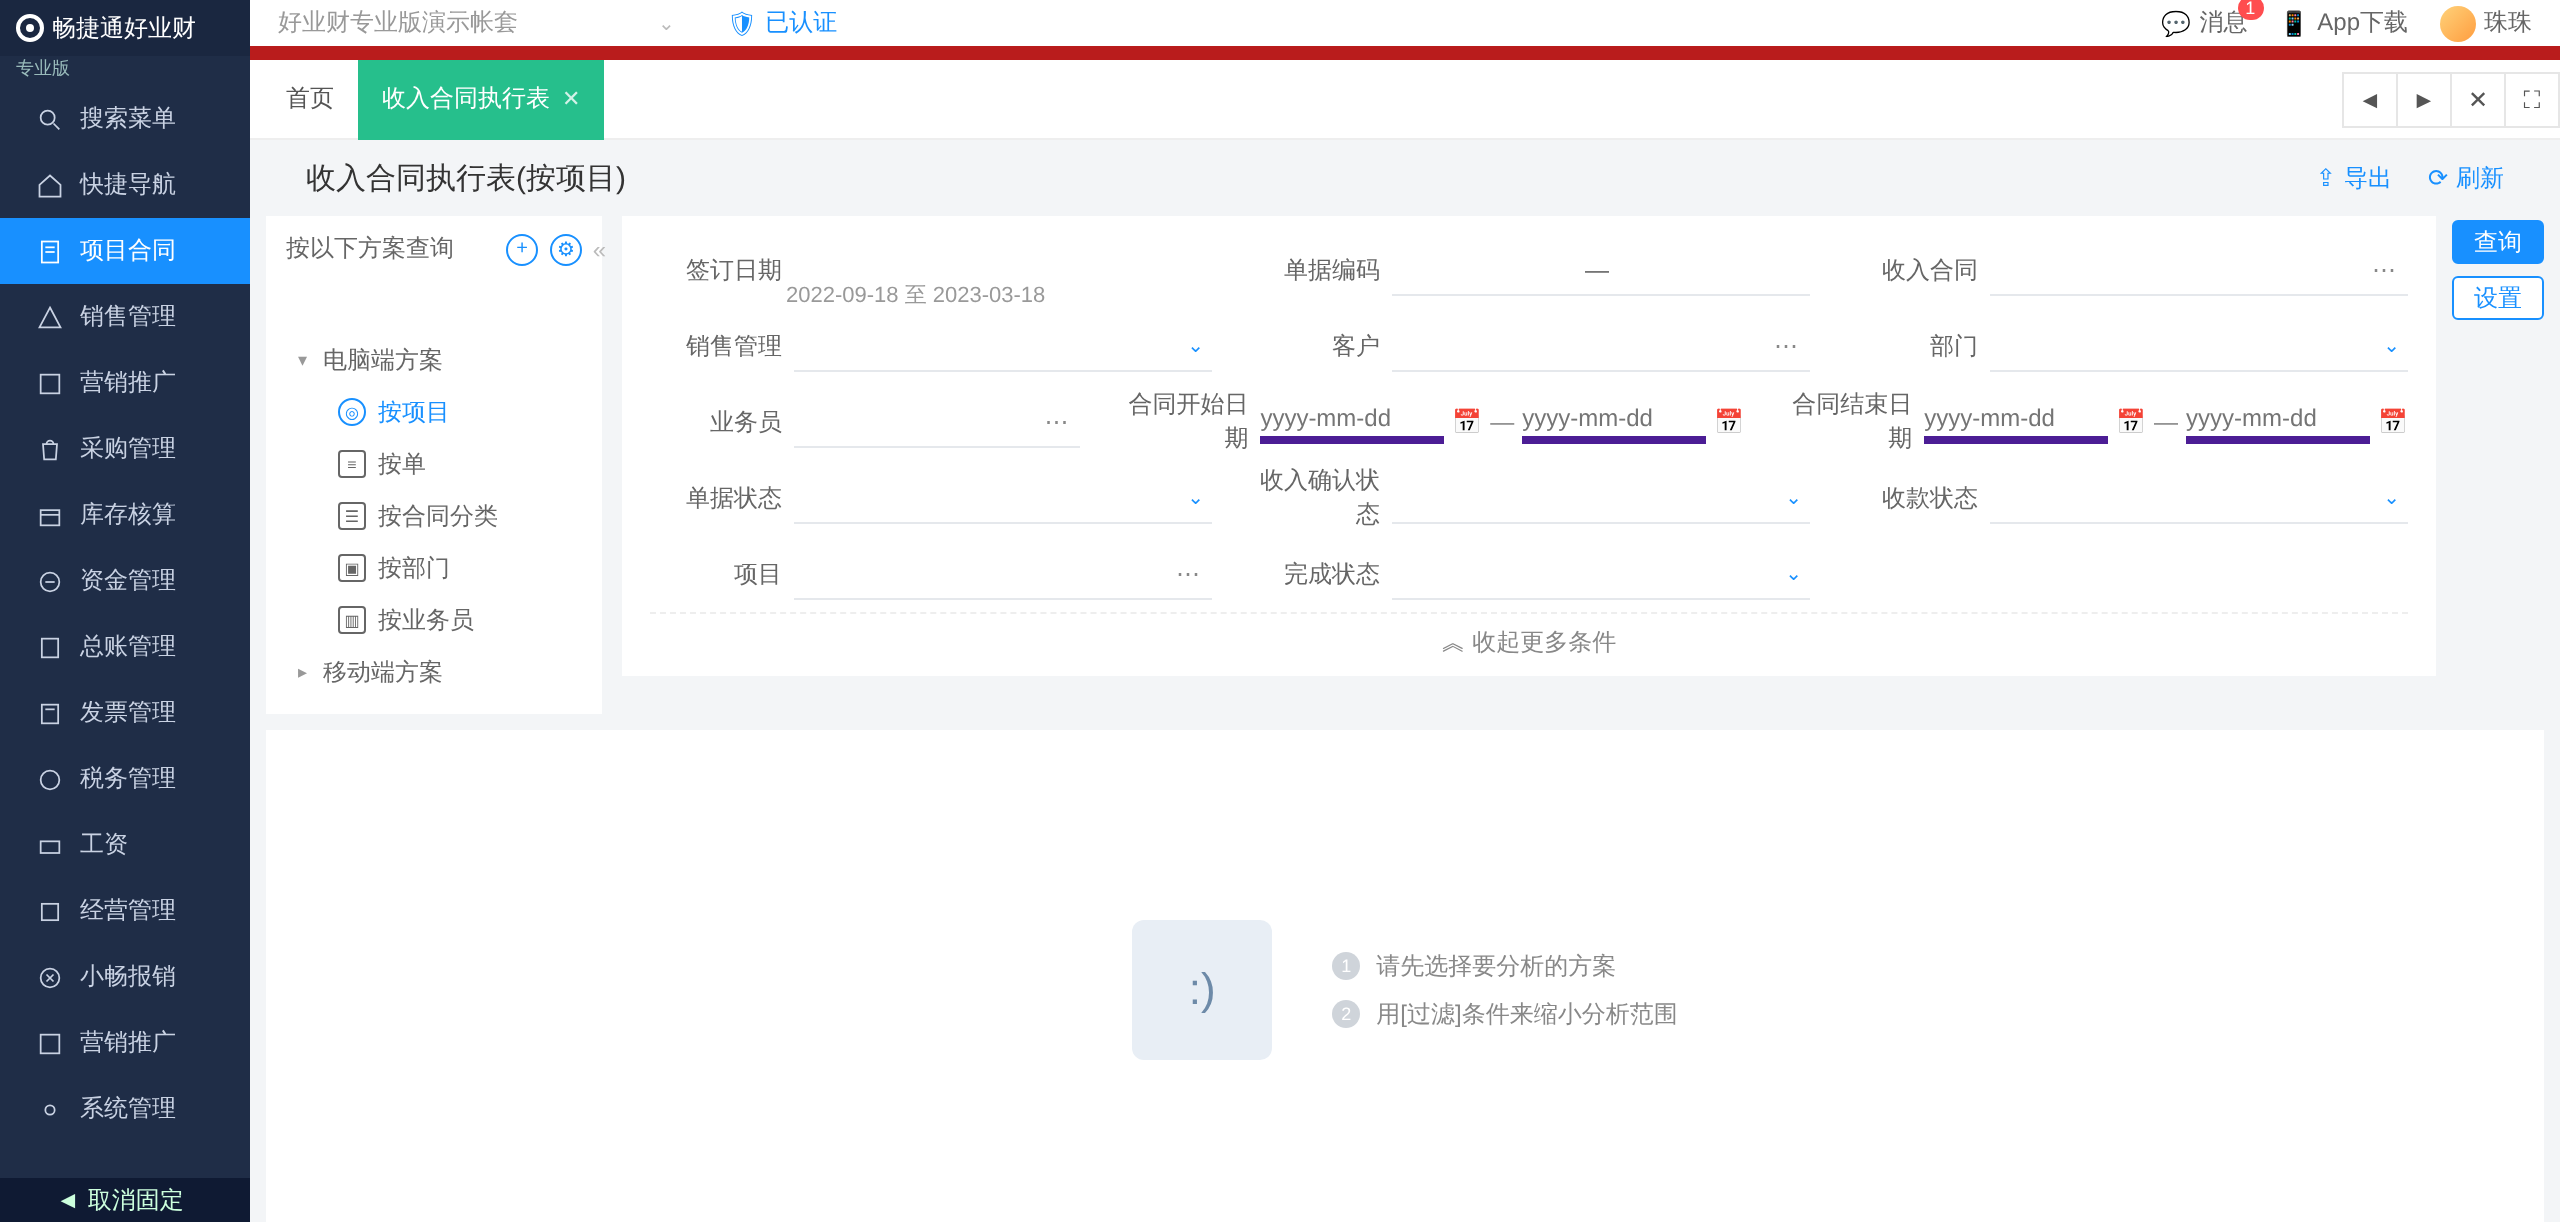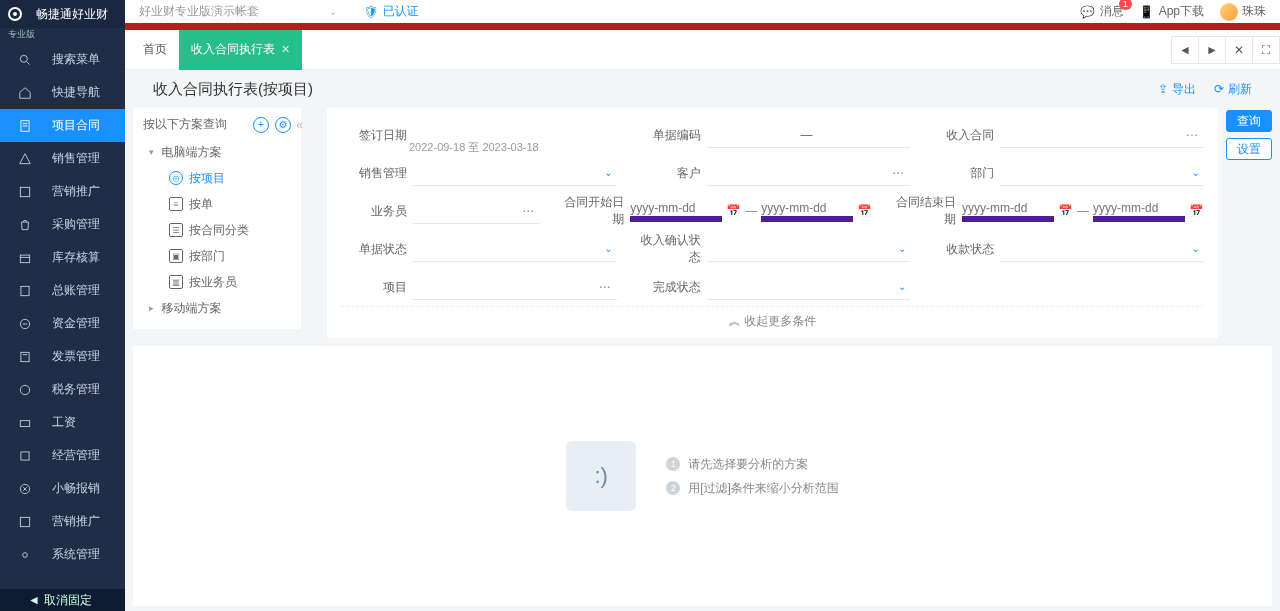--- a/index.html
+++ b/index.html
@@ -1,25 +1,25 @@
 <!DOCTYPE html>
 <html><head>
   <meta charset="utf-8">
   <style>
     * { box-sizing: border-box; margin: 0; padding: 0; font-family: "Microsoft YaHei", Arial, sans-serif; }
     body { width: 1280px; height: 611px; background: #fff; font-size: 12px; color: #333; overflow: hidden; position: relative; }
     
     
     .sidebar { position: absolute; left: 0; top: 0; width: 125px; height: 100%; background: #1f2d47; color: #c9d2e3; display: flex; flex-direction: column; }
-    .logo { height: 28px; display: flex; align-items: center; padding-left: 8px; background: #1a2740; color: #fff; font-size: 12px; gap: 14px; }
+    .logo { height: 28px; display: flex; align-items: center; padding-left: 8px; background: #1a2740; color: #fff; font-size: 12px; gap: 4px; }
     .logo-icon { width:14px; height:14px; border:2px solid #fff; border-radius:50%; position:relative; }
     .logo-icon::after { content:""; position:absolute; left:3px; top:3px; width:4px; height:4px; border-radius:50%; background:#fff; }
     .logo-subtext { font-size: 9px; color:#9bb; padding-left:8px; padding-bottom:2px; }
     .nav { flex: 1; overflow: auto; }
-    .nav-item { display: flex; align-items: center; height: 33px; padding-left: 18px; gap: 20px; cursor: pointer; }
+    .nav-item { display: flex; align-items: center; height: 33px; padding-left: 18px; gap: 8px; cursor: pointer; }
     .nav-item.active { background: #1890ff; color: #fff; }
     .nav-icon { width: 14px; height:14px; display:inline-flex; align-items:center; justify-content:center; }
     .nav-icon svg { width:14px; height:14px; stroke:currentColor; fill:none; stroke-width:1.5; }
     .pin-bar { height: 22px; background:#0f1a33; color:#cfd; display:flex; align-items:center; justify-content:flex-start; padding-left:28px; gap:4px; }
 
     
     .topbar { position:absolute; left:125px; top:0; right:0; height:30px; display:flex; align-items:center; padding:0 14px; color:#777; background:#fff; border-bottom:7px solid #b91c1c; }
     .ws-select { color:#999; font-size:12px; display:flex; align-items:center; gap:70px; }
     .chev { font-size:10px; color:#bbb; }
     .verified { margin-left:26px; color:#1890ff; display:flex; align-items:center; gap:4px; }
@@ -36,48 +36,48 @@
     .tabtools { margin-left:auto; display:flex; align-items:center; gap:0; }
     .tabtools .sq { width:28px; height:28px; border:1px solid #e6e6e6; display:flex; align-items:center; justify-content:center; color:#555; cursor:pointer; margin-left:-1px; }
 
     
     .main { position:absolute; left:125px; top:70px; right:0; bottom:0; background:#f3f5f7; overflow:auto; }
     .page-header { display:flex; align-items:center; height:38px; padding:0 28px;justify-content:center; }
     .page-title { font-size:15px; color:#333; }
     .header-actions { margin-left:auto; display:flex; align-items:center; gap:18px; color:#1890ff; }
     .header-actions .act { display:flex; align-items:center; gap:4px; cursor:pointer; }
 
-    .body-row { display:flex; gap:26px; padding:0 8px; align-items:flex-start; }
+    .body-row { display:flex; gap:10px; padding:0 8px; align-items:flex-start; }
 
     
     .scheme { width:168px; background:#fff; padding:8px 4px; position:relative; }
     .scheme-head { display:flex; align-items:center; padding:0 6px 6px; color:#666; }
     .scheme-head-icons { margin-left:auto; display:flex; gap:6px; color:#1890ff; }
     .circlei { width:16px; height:16px; border:1px solid #1890ff; border-radius:50%; display:flex; align-items:center; justify-content:center; font-size:10px; cursor:pointer; }
     .collapse-arrow { position:absolute; right:-2px; top:10px; color:#bbb; cursor:pointer; }
-    .tree { padding:0 2px; }
+    .tree { padding:0 2px;margin-top:28px; }
     .tree-node { display:flex; align-items:center; height:26px; padding-left:10px; color:#666; cursor:pointer; gap:6px;}
     .tree-node.caret::before { content:"▾"; font-size:9px; color:#999; margin-right:2px;}
     .tree-node.caret.collapsed::before { content:"▸"; }
     .tree-leaf { display:flex; align-items:center; height:26px; padding-left:30px; gap:6px; color:#666; cursor:pointer;}
     .tree-leaf.active { color:#1890ff; }
     .leaf-icon { width:14px; height:14px; display:inline-flex; align-items:center; justify-content:center; border:1px solid currentColor; border-radius:50%; font-size:8px; }
     .leaf-icon.sq { border-radius:2px; }
 
     
     .filters-wrap { flex:1; display:flex; gap:8px; }
     .filters { flex:1; background:#fff; padding:8px 14px 2px; }
     .frow { display:grid; grid-template-columns: 1fr 1fr 1fr; gap:18px; align-items:center; height:38px; }
     .fcell { display:flex; align-items:center; gap:6px; }
     .flabel { width:66px; text-align:right; color:#666; font-size:12px; }
     .control { flex:1; border-bottom:1px solid #e5e8ec; height:26px; display:flex; align-items:center; justify-content:flex-end; color:#bbb; padding-right:4px; position:relative; }
     .drop { color:#1890ff; font-size:10px; }
     .dots { color:#888; letter-spacing:2px; }
     .dateinput { flex:1; display:flex; align-items:center; gap:4px; }
-    .dateinput input { border:none; border-bottom:6px solid #4c1d95; width:92px; height:22px; color:#bbb; font-size:12px; outline:none; }
+    .dateinput input { border:none; border-bottom:4px solid #4c1d95; width:92px; height:22px; color:#bbb; font-size:12px; outline:none; }
     .cal { color:#1890ff; }
 
     .date-quick { display:flex; align-items:center; gap:6px; color:#888; flex-wrap:wrap; }
     .date-quick .q { cursor:pointer; }
     .pill { background:#1890ff; color:#fff; border-radius:9px; padding:0 7px; height:16px; display:inline-flex; align-items:center; font-size:10px; }
     .sub-date { font-size:11px; color:#999; padding-left:68px; margin-top:-14px; height:14px; }
 
     .collapse-more { text-align:center; padding:6px 0 6px; color:#888; background:#fff; border-top:1px dashed #eee; cursor:pointer; }
     .collapse-more::before { content:"︽ "; }
 
@@ -163,33 +163,33 @@
           <svg viewBox="0 0 24 24">
             <rect x="4" y="7" width="16" height="13"></rect>
             <line x1="4" y1="11" x2="20" y2="11"></line>
           </svg>
         </span>
         <span>库存核算</span>
       </div>
     <div class="nav-item">
         <span class="nav-icon">
           <svg viewBox="0 0 24 24">
-            <rect x="5" y="4" width="14" height="16"></rect>
-          </svg>
-        </span>
-        <span>总账管理</span>
-      </div>
-    <div class="nav-item">
-        <span class="nav-icon">
-          <svg viewBox="0 0 24 24">
             <circle cx="12" cy="12" r="8"></circle>
             <line x1="8" y1="12" x2="16" y2="12"></line>
           </svg>
         </span>
         <span>资金管理</span>
+      </div>
+    <div class="nav-item">
+        <span class="nav-icon">
+          <svg viewBox="0 0 24 24">
+            <rect x="5" y="4" width="14" height="16"></rect>
+          </svg>
+        </span>
+        <span>总账管理</span>
       </div>
     <div class="nav-item">
         <span class="nav-icon">
           <svg viewBox="0 0 24 24">
             <rect x="5" y="4" width="14" height="16"></rect>
             <line x1="8" y1="8" x2="16" y2="8"></line>
           </svg>
         </span>
         <span>发票管理</span>
       </div>

